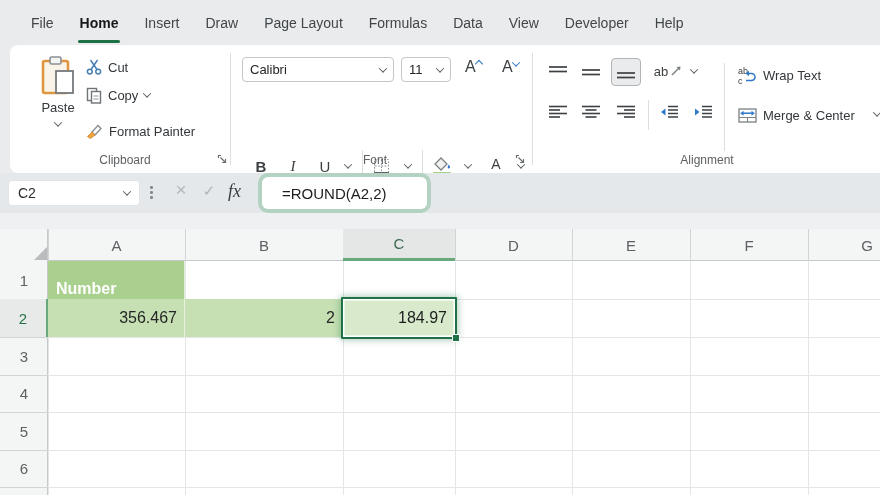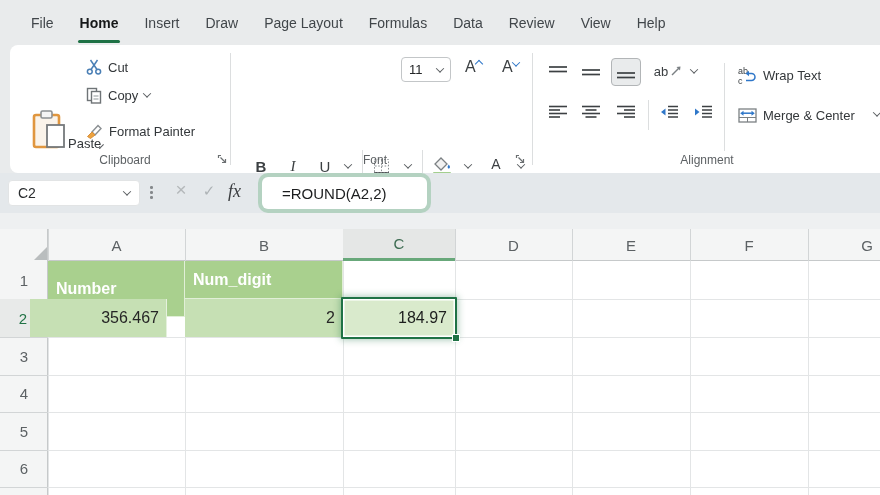--- a/index.html
+++ b/index.html
@@ -17,21 +17,21 @@
   .ribbon { position:absolute; left:10px; top:45px; width:880px; height:128px; background:#ffffff; border-radius:8px; }
   .vdiv { position:absolute; top:8px; height:112px; width:1px; background:#dcdedf; }
   .vdiv-short { position:absolute; height:30px; width:1px; background:#dcdedf; }
   .grp-label { position:absolute; bottom:6px; font-size:12px; color:#5d6164; text-align:center; }
   .launcher { position:absolute; bottom:7px; width:14px; height:14px; display:flex; align-items:center; justify-content:center; }
 
   .chv { display:inline-block; width:6px; height:6px; border-right:1.4px solid #5a5e61; border-bottom:1.4px solid #5a5e61; transform:rotate(45deg) translate(-1px,-1px); }
   .chv.up { transform:rotate(-135deg); }
   .chv.blue { border-color:#2f77c9; }
 
-  .paste-btn { position:absolute; left:20px; top:10px; width:56px; height:96px; display:flex; flex-direction:row; align-items:flex-end; border-radius:4px; }
+  .paste-btn { position:absolute; left:20px; top:10px; width:56px; height:96px; display:flex; flex-direction:column; align-items:center; border-radius:4px; }
   .paste-btn .lbl { font-size:13px; color:#33373a; margin-top:3px; }
   .small-btn { position:absolute; display:flex; align-items:center; gap:6px; font-size:13px; color:#33373a; height:24px; }
   .ico { display:inline-flex; align-items:center; justify-content:center; }
 
   .combo { position:absolute; height:25px; background:#fff; border:1px solid #c3c6c8; border-radius:4px; display:flex; align-items:center; padding:0 7px; font-size:13px; color:#232527; }
   .combo .chv { margin-left:auto; }
 
   .fontsz-btn { position:absolute; top:66px; display:flex; align-items:flex-start; font-size:16px; color:#3c4043; }
   .fontsz-btn .mini { font-size:9px; margin-top:1px; }
 
@@ -82,22 +82,22 @@
 <div class="frame">
 
   <div class="menubar">
     <div class="tab">File</div>
     <div class="tab active">Home</div>
     <div class="tab">Insert</div>
     <div class="tab">Draw</div>
     <div class="tab">Page Layout</div>
     <div class="tab">Formulas</div>
     <div class="tab">Data</div>
-    <div class="tab">Review</div>
     <div class="tab">View</div>
+    <div class="tab">Developer</div>
     <div class="tab">Help</div>
   </div>
 
   <div class="ribbon">
 
     <div class="paste-btn">
       <span class="ico">
         <svg width="38" height="42" viewBox="0 0 38 42">
           <rect x="4" y="6" width="25" height="32" rx="2" fill="#faf3ea" stroke="#e0963f" stroke-width="2.6"></rect>
           <rect x="11" y="2" width="11" height="7" rx="1.5" fill="#f4f4f4" stroke="#8c9093" stroke-width="1.6"></rect>
@@ -146,20 +146,24 @@
     <div class="grp-label" style="left:60px; width:110px;">Clipboard</div>
     <div class="launcher" style="left:205px;">
       <svg width="11" height="11" viewBox="0 0 11 11" fill="none" stroke="#6b6f71" stroke-width="1.2">
         <path d="M1.5 4 V1.5 H4"></path>
           <path d="M3.5 3.5 L8.5 8.5"></path>
           <path d="M8.5 5 V8.5 H5"></path>
       </svg>
     </div>
     <div class="vdiv" style="left:220px;"></div>
 
+    <div class="combo" style="left:232px; top:12px; width:152px;">
+      <span>Calibri</span>
+      <span class="chv"></span>
+    </div>
     <div class="combo" style="left:391px; top:12px; width:50px;">
       <span>11</span>
       <span class="chv"></span>
     </div>
     <div class="fontsz-btn" style="left:455px; top:13px;">
       <span>A</span>
         <span class="mini"><span class="chv blue up"></span></span>
     </div>
     <div class="fontsz-btn" style="left:492px; top:13px;">
       <span>A</span>
@@ -386,22 +390,21 @@
     <div class="collet" style="left:690px; width:118px;">F</div>
     <div class="collet" style="left:808px; width:118px;">G</div>
 
     <div class="rownum" style="top:32px; height:38px;">1</div>
     <div class="rownum" style="top:108px; height:38px;">3</div>
     <div class="rownum" style="top:146px; height:37px;">4</div>
     <div class="rownum" style="top:183px; height:38px;">5</div>
     <div class="rownum" style="top:221px; height:37px;">6</div>
 
     <div class="cell hdr-cell" style="left:48px; top:32px; width:137px; height:56px;">Number</div>
-    <div class="cell hdr-cell" style="left:185px; top:32px; width:158px; height:38px;">Num_digit</div>
-    <div class="cell num-cell" style="left:30px; top:70px; width:137px; height:38px;">356.467</div>
+    <div class="cell num-cell" style="left:48px; top:70px; width:137px; height:38px;">356.467</div>
     <div class="cell num-cell" style="left:185px; top:70px; width:158px; height:38px;">2</div>
 
     <div class="active-cell">
       <span>184.97</span>
       <div class="fill-handle"></div>
     </div>
   </div>
 
 </div>
 

